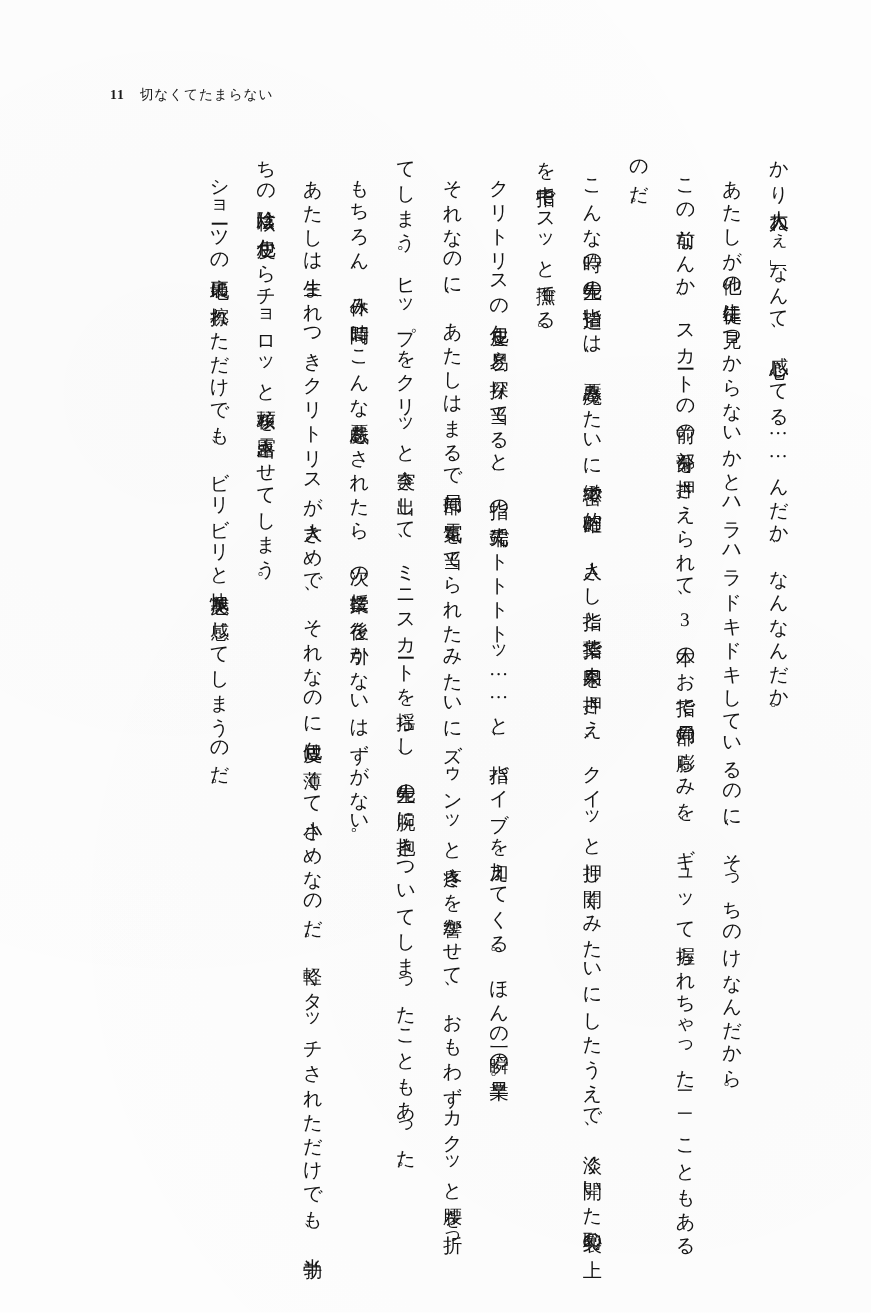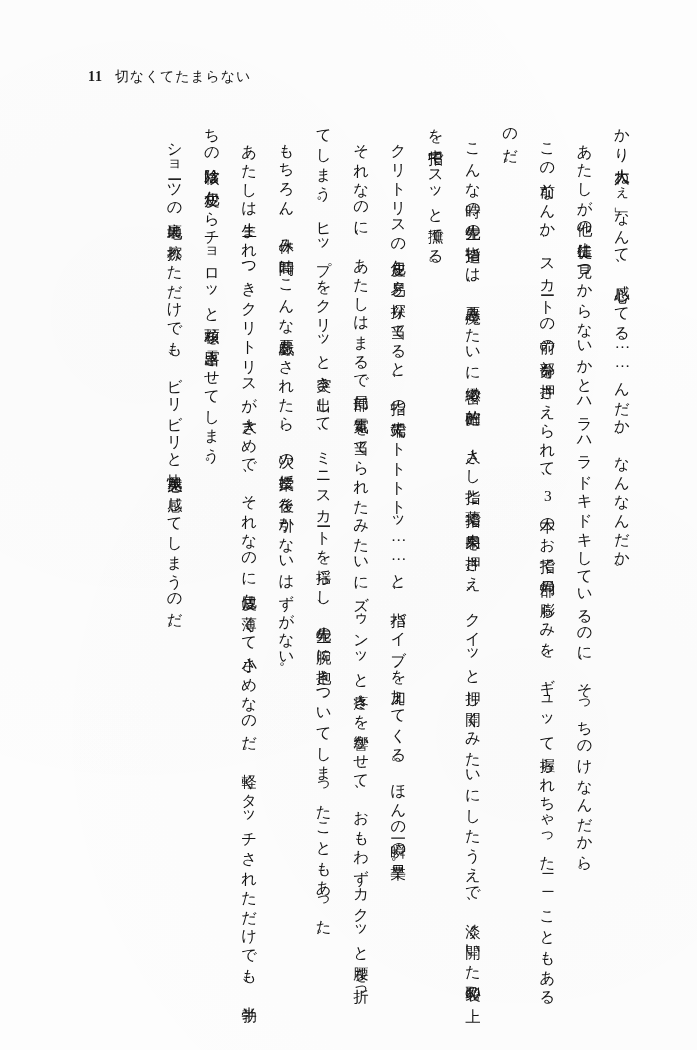--- a/index.html
+++ b/index.html
@@ -31,21 +31,21 @@
     background:
       radial-gradient(circle at 20% 30%, rgba(0,0,0,0.012) 0%, rgba(0,0,0,0) 60%),
       radial-gradient(circle at 75% 70%, rgba(0,0,0,0.012) 0%, rgba(0,0,0,0) 60%);
     pointer-events: none;
   }
 
   .running-head {
     position: absolute;
     top: 68px;
     left: 88px;
-    font-size: 14px;
+    font-size: 11px;
     letter-spacing: 0.06em;
     color: #181818;
     white-space: nowrap;
   }
   .running-head .folio {
     font-weight: bold;
     margin-right: 12px;
     font-family: "Liberation Serif", serif;
   }
 

